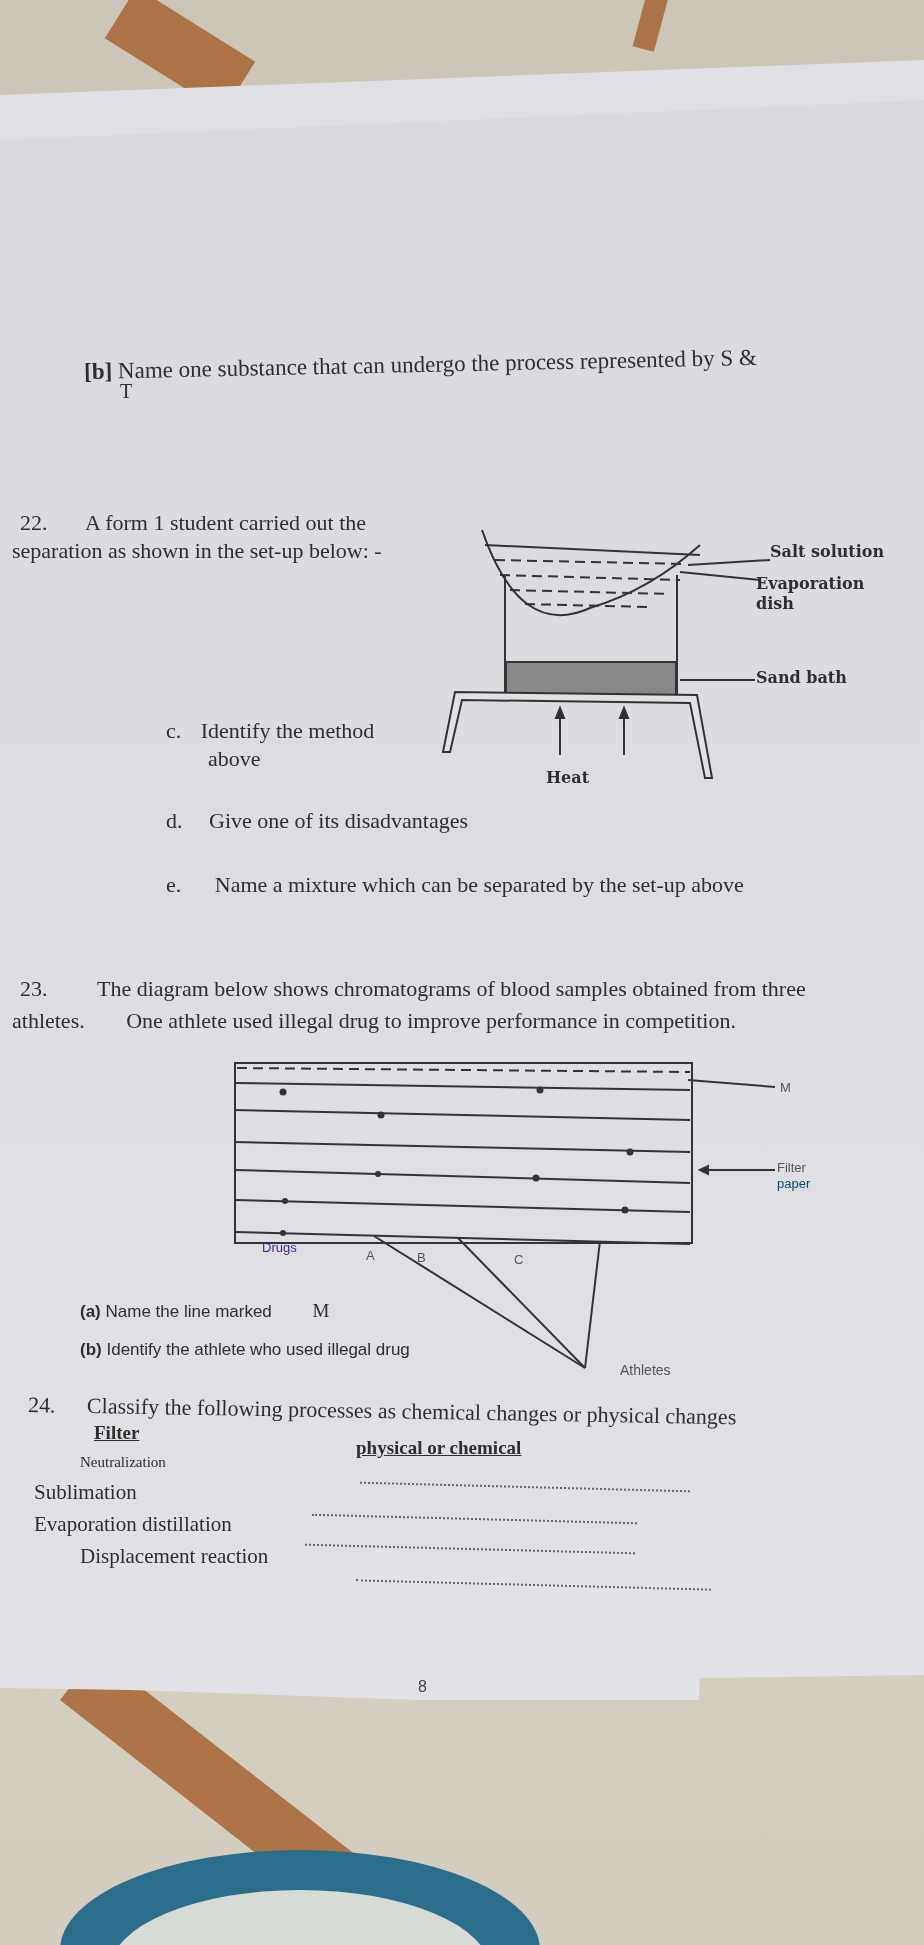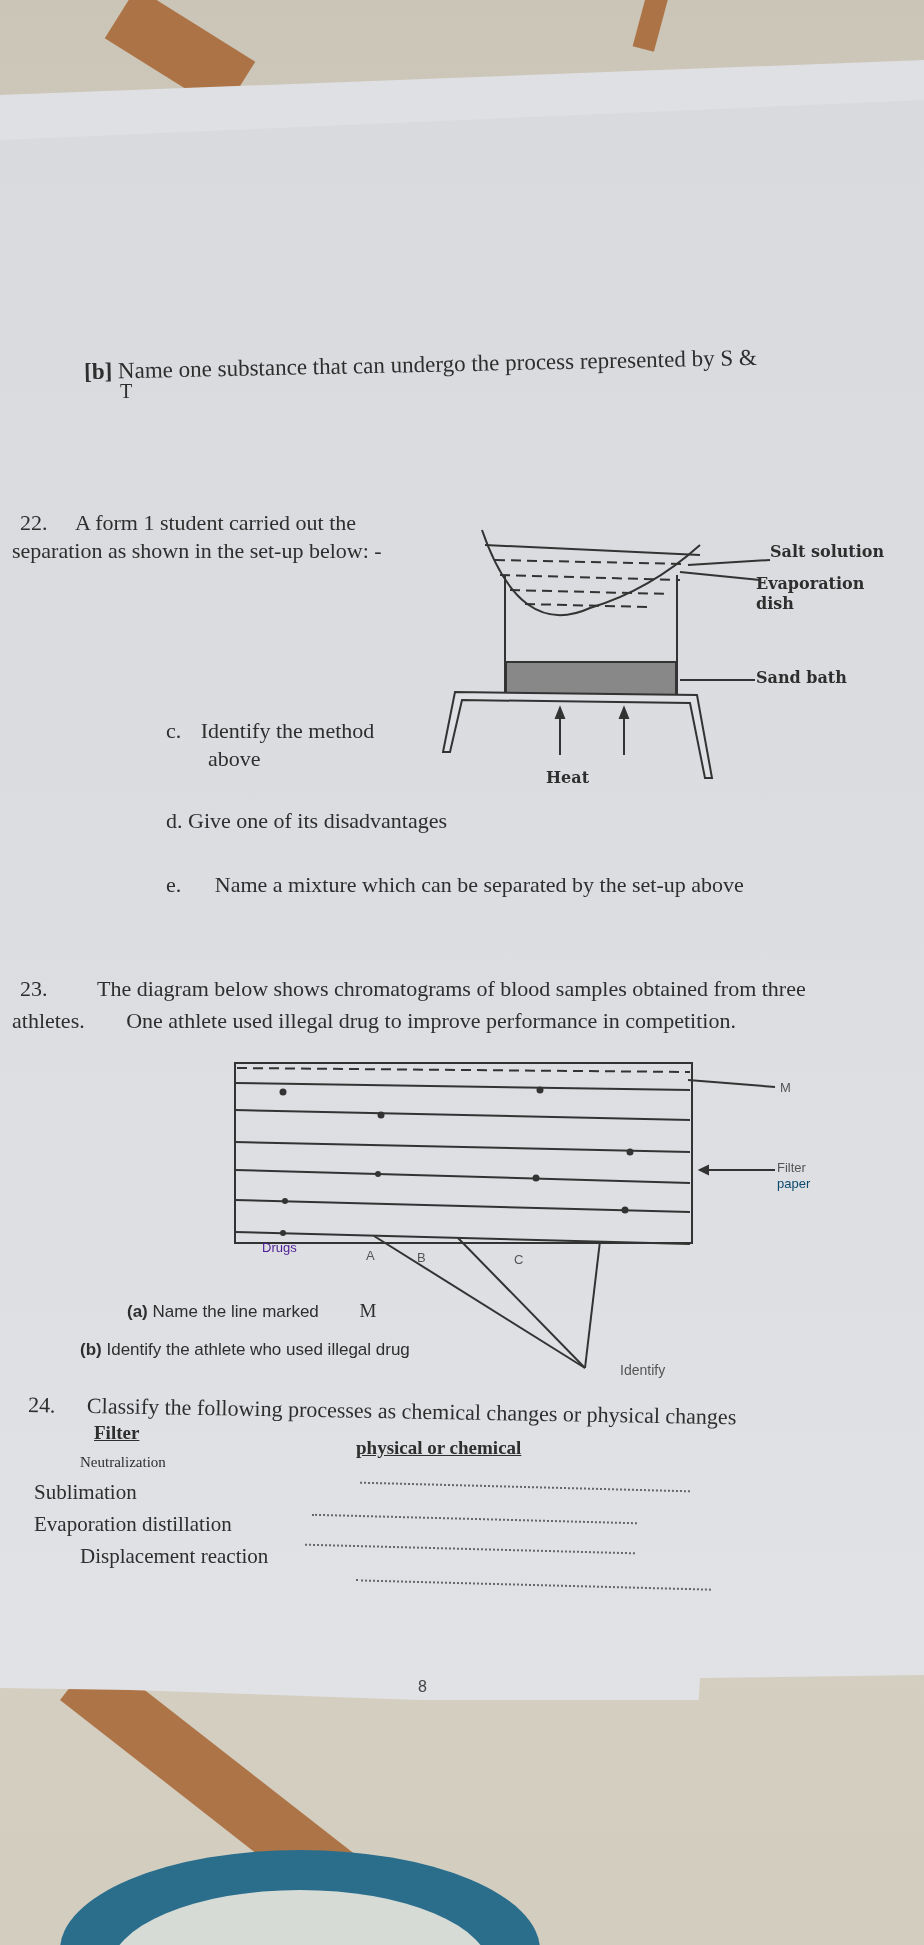--- a/index.html
+++ b/index.html
@@ -32,21 +32,21 @@
 <div class="paper"></div>
 
 <div class="t" style="left:84px;top:352px;transform:rotate(-1.2deg);font-size:23px;">
   <b>[b]</b>
   <span>Name one substance that can undergo the process represented by S &amp;</span>
 </div>
 <div class="t" style="left:120px;top:380px;font-size:20px;">T</div>
 
 <div class="t" style="left:20px;top:510px;">
   <span>22.</span>
-  <span style="margin-left:22px">A form 1 student carried out the</span>
+  <span style="margin-left:32px">A form 1 student carried out the</span>
 </div>
 <div class="t" style="left:12px;top:538px;">separation as shown in the set-up below: -</div>
 
 <svg width="924" height="1945">
   <g stroke="#333" fill="none" stroke-width="2">
 
     <path d="M482 530 Q520 640 590 608 Q650 590 700 545"></path>
     <line x1="485" y1="545" x2="700" y2="555"></line>
     <g stroke-dasharray="10 6" stroke-width="2">
       <line x1="495" y1="560" x2="685" y2="564"></line>
@@ -78,21 +78,21 @@
 <div class="t mono-b" style="left:756px;top:668px;">Sand bath</div>
 <div class="t mono-b" style="left:546px;top:768px;">Heat</div>
 
 <div class="t" style="left:166px;top:718px;">
   <span>c.</span>
   <span style="margin-left:14px">Identify the method</span>
 </div>
 <div class="t" style="left:208px;top:746px;">above</div>
 <div class="t" style="left:166px;top:808px;">
   <span>d.</span>
-  <span style="margin-left:0">Give one of its disadvantages</span>
+  <span style="margin-left:21px">Give one of its disadvantages</span>
 </div>
 <div class="t" style="left:166px;top:872px;">
   <span>e.</span>
   <span style="margin-left:28px">Name a mixture which can be separated by the set-up above</span>
 </div>
 
 <div class="t" style="left:20px;top:976px;">
   <span>23.</span>
   <span style="margin-left:44px">The diagram below shows chromatograms of blood samples obtained from three</span>
 </div>
@@ -131,23 +131,23 @@
     <circle cx="283" cy="1233" r="3"></circle>
   </g>
 </svg>
 <div class="t s" style="left:780px;top:1080px;font-size:13px;color:#555;">M</div>
 <div class="t s" style="left:777px;top:1160px;font-size:13px;color:#555;">Filter</div>
 <div class="t s" style="left:777px;top:1176px;font-size:13px;color:#0c4a6e;">paper</div>
 <div class="t s" style="left:262px;top:1240px;font-size:13px;color:#4c1d95;">Drugs</div>
 <div class="t s" style="left:366px;top:1248px;font-size:13px;color:#555;">A</div>
 <div class="t s" style="left:417px;top:1250px;font-size:13px;color:#555;">B</div>
 <div class="t s" style="left:514px;top:1252px;font-size:13px;color:#555;">C</div>
-<div class="t s" style="left:620px;top:1362px;font-size:14px;color:#555;">Identify</div>
+<div class="t s" style="left:620px;top:1362px;font-size:14px;color:#555;">Athletes</div>
 
-<div class="t s" style="left:80px;top:1300px;font-size:17px;margin-left:47px;">
+<div class="t s" style="left:80px;top:1300px;font-size:17px;">
   <b>(a)</b>
   <span>Name the line marked</span>
   <span style="margin-left:36px;font-family:'Liberation Serif',serif;font-size:19px;">M</span>
 </div>
 <div class="t s" style="left:80px;top:1340px;font-size:17px;">
   <b>(b)</b>
   <span>Identify the athlete who used illegal drug</span>
 </div>
 
 <div class="t" style="left:28px;top:1392px;transform:rotate(1deg);transform-origin:left;">

